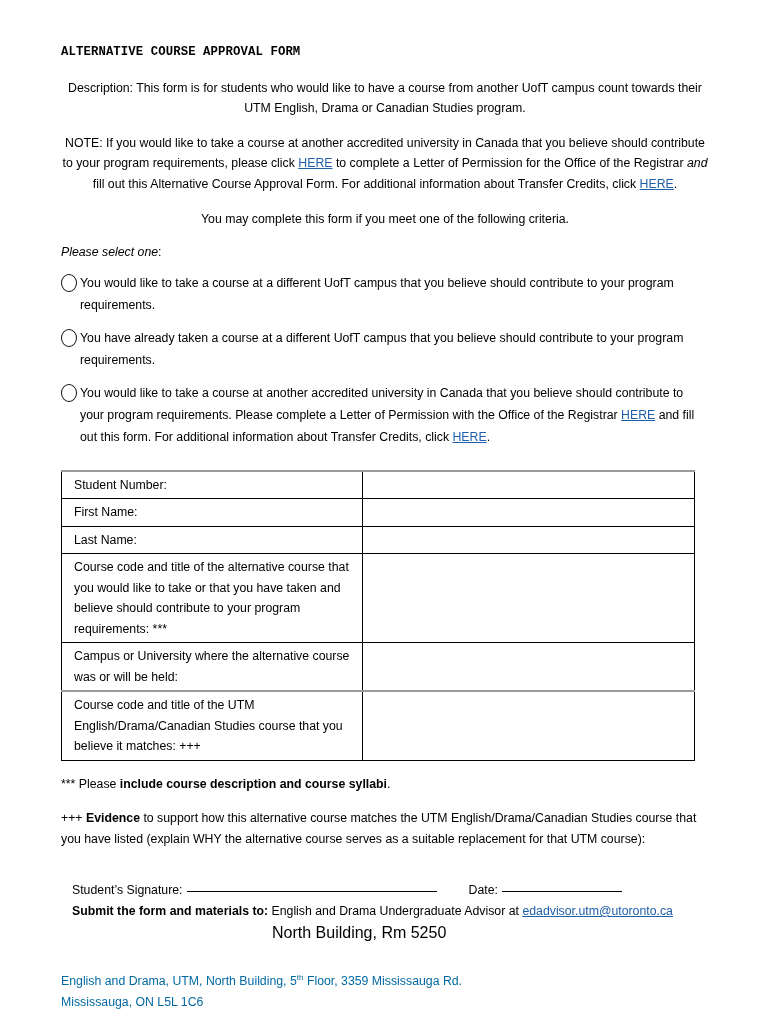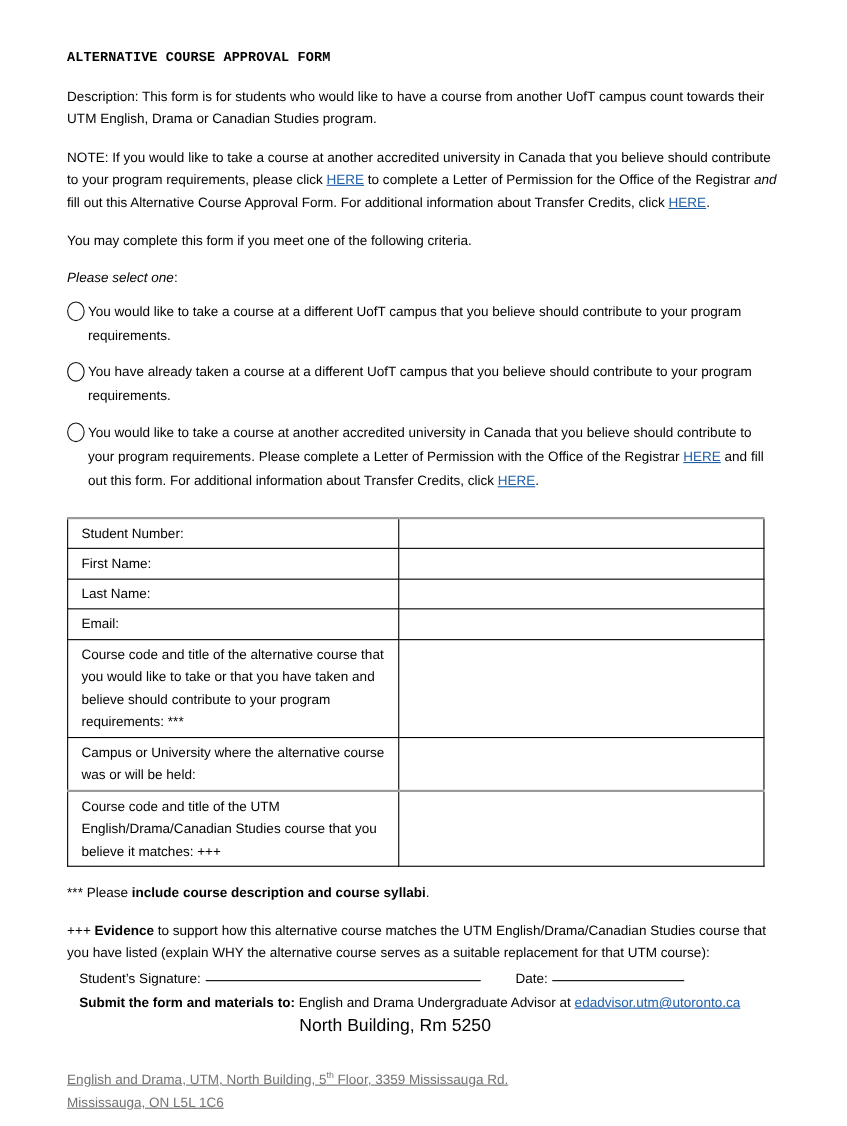--- a/index.html
+++ b/index.html
@@ -31,21 +31,21 @@
     font-weight: bold;
     letter-spacing: 0.1px;
     margin: 0 0 17px 0;
     line-height: 1.35;
     font-family: Liberation Mono, monospace;
   }
   p.para {
     font-size: 12.3px;
     line-height: 20.6px;
     margin: 0 0 14px 0;
-    text-align: left;
+    text-align: center;
   }
   p.tight {
     margin-bottom: 13px;
   }
   .italic { font-style: italic; }
   .bold { font-weight: bold; }
   a.link, .link {
     color: #1F5FA9;
     text-decoration: underline;
   }
@@ -152,22 +152,21 @@
     padding-left: 200px;
     font-size: 16px;
   }
 
   .footer {
     position: absolute;
     left: 61px;
     top: 971px;
     font-size: 12.3px;
     line-height: 21px;
-    color: #737373;
-    text-decoration: underline;
+    color: #0369a1;
   }
   .footer sup {
     font-size: 8px;
     vertical-align: super;
     line-height: 0;
   }
 </style>
 </head>
 <body>
 
@@ -211,24 +210,20 @@
         <tr>
           <td class="col-label">Student Number:</td>
           <td class="col-value val"></td>
         </tr>
         <tr>
           <td class="col-label">First Name:</td>
           <td class="col-value val"></td>
         </tr>
         <tr>
           <td class="col-label">Last Name:</td>
-          <td class="col-value val"></td>
-        </tr>
-        <tr>
-          <td class="col-label">Email:</td>
           <td class="col-value val"></td>
         </tr>
         <tr>
           <td class="col-label">Course code and title of the alternative course that you would like to take or that you have taken and believe should contribute to your program requirements: ***</td>
           <td class="col-value val"></td>
         </tr>
         <tr>
           <td class="col-label">Campus or University where the alternative course was or will be held:</td>
           <td class="col-value val"></td>
         </tr>

